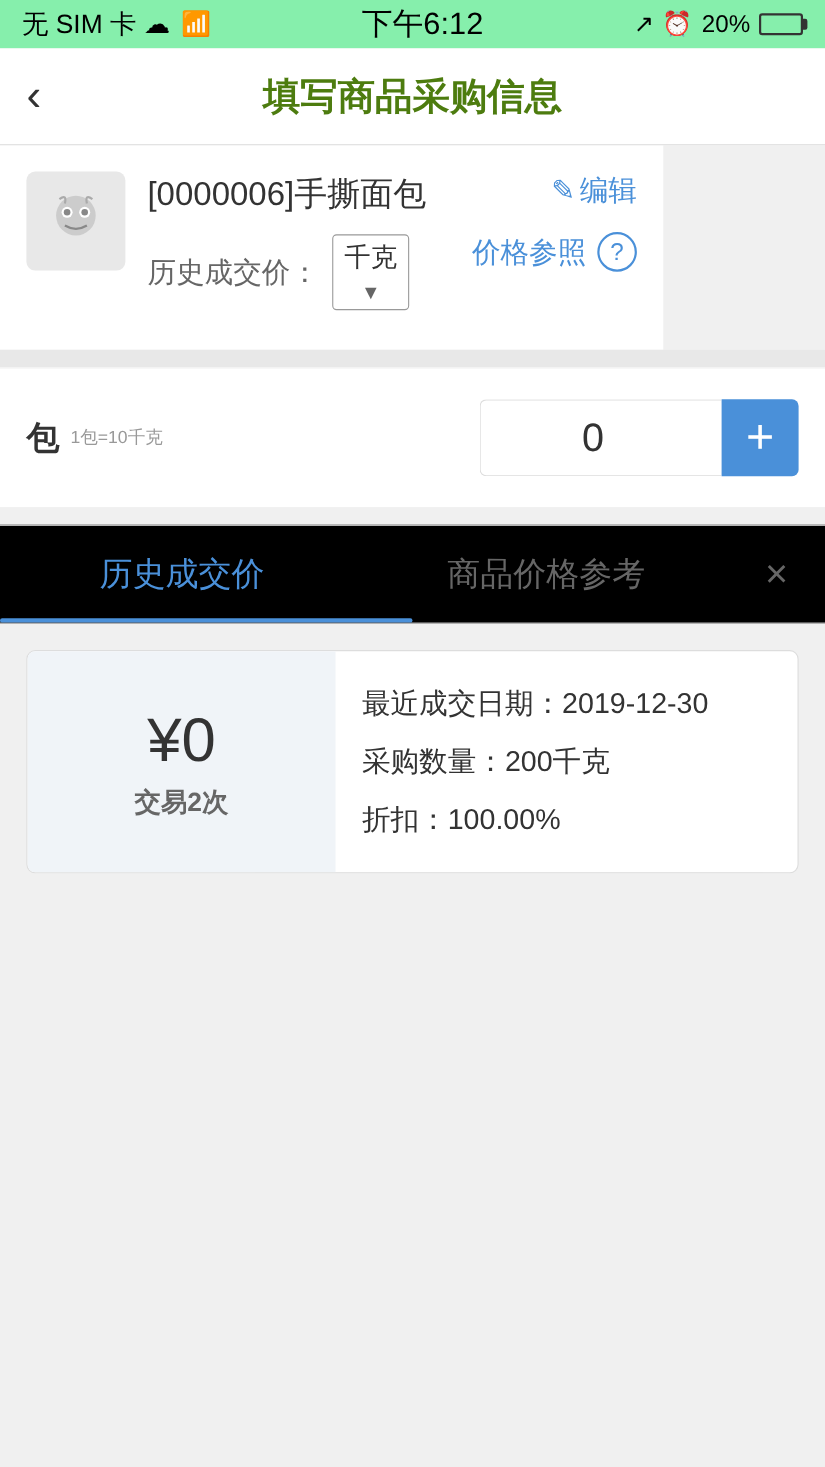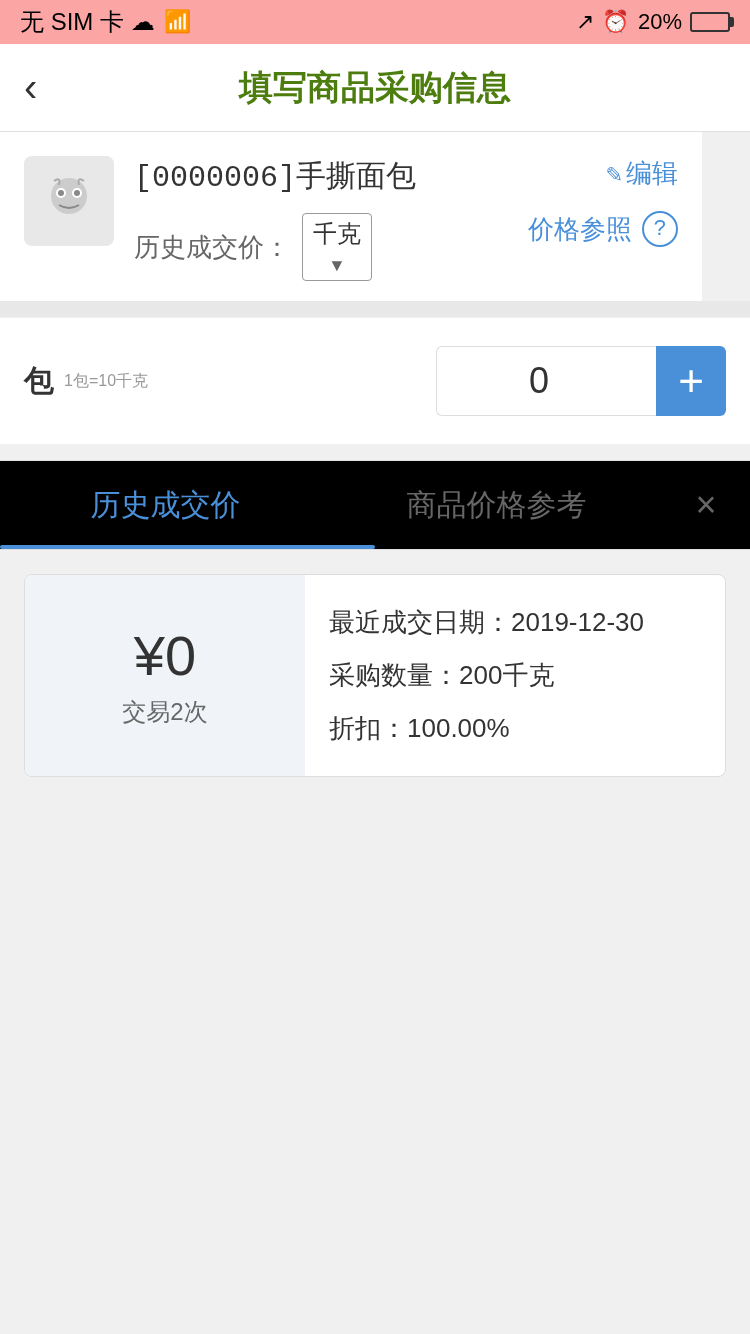--- a/index.html
+++ b/index.html
@@ -9,21 +9,21 @@
       min-height: 1334px;
       font-family: -apple-system, "PingFang SC", "Helvetica Neue", sans-serif;
       background: #f0f0f0;
       font-size: 28px;
     }
 
     
     .status-bar {
       width: 750px;
       height: 44px;
-      background: #fca5a5;
+      background: #86efac;
       display: flex;
       align-items: center;
       justify-content: space-between;
       padding: 16px 20px;
       font-size: 26px;
       font-weight: 500;
     }
     .status-left {
       display: flex;
       align-items: center;
@@ -90,25 +90,24 @@
       cursor: pointer;
     }
     .nav-title {
       font-size: 34px;
       font-weight: 600;
       color: #4d7c0f;
     }
 
     
     .product-card {
-      width: 702px;
+      width: 603px;
       background: #ffffff;
-      padding: 24px 24px 20px 24px;
+      padding: 24px 24px 36px 24px;
       margin-top: 0;
-      font-family: Liberation Mono, monospace;
     }
     .product-header {
       display: flex;
       align-items: flex-start;
       justify-content: space-between;
     }
     .product-left {
       display: flex;
       align-items: flex-start;
       gap: 20px;
@@ -314,20 +313,21 @@
     }
     .price-amount {
       font-size: 56px;
       font-weight: 300;
       color: #333;
     }
     .price-trade-count {
       font-size: 24px;
       color: #666;
       margin-top: 8px;
+      font-weight: bold;
     }
     .price-right-panel {
       flex: 1;
       padding: 28px 24px;
       display: flex;
       flex-direction: column;
       gap: 14px;
       justify-content: center;
     }
     .price-detail-row {
@@ -351,20 +351,21 @@
     }
   </style>
 </head>
 <body>
 
 <div class="status-bar">
   <div class="status-left">
     <span>无 SIM 卡 ☁</span>
     <span style="font-size:22px;">📶</span>
   </div>
+  <div class="status-center">下午6:12</div>
   <div class="status-right">
     <span>↗</span>
     <span>⏰</span>
     <span>20%</span>
     <span class="battery">
       <span class="battery-body"><span class="battery-fill"></span></span>
     </span>
   </div>
 </div>
 

